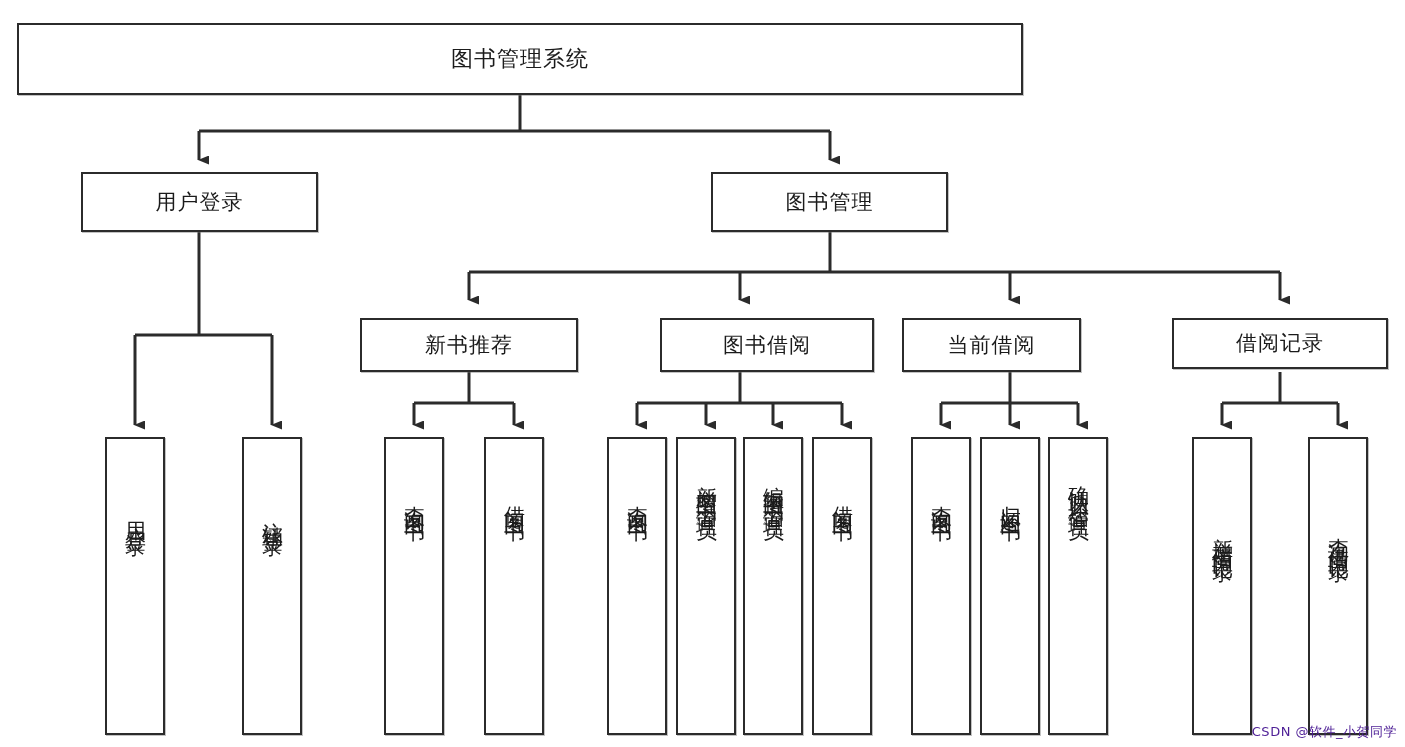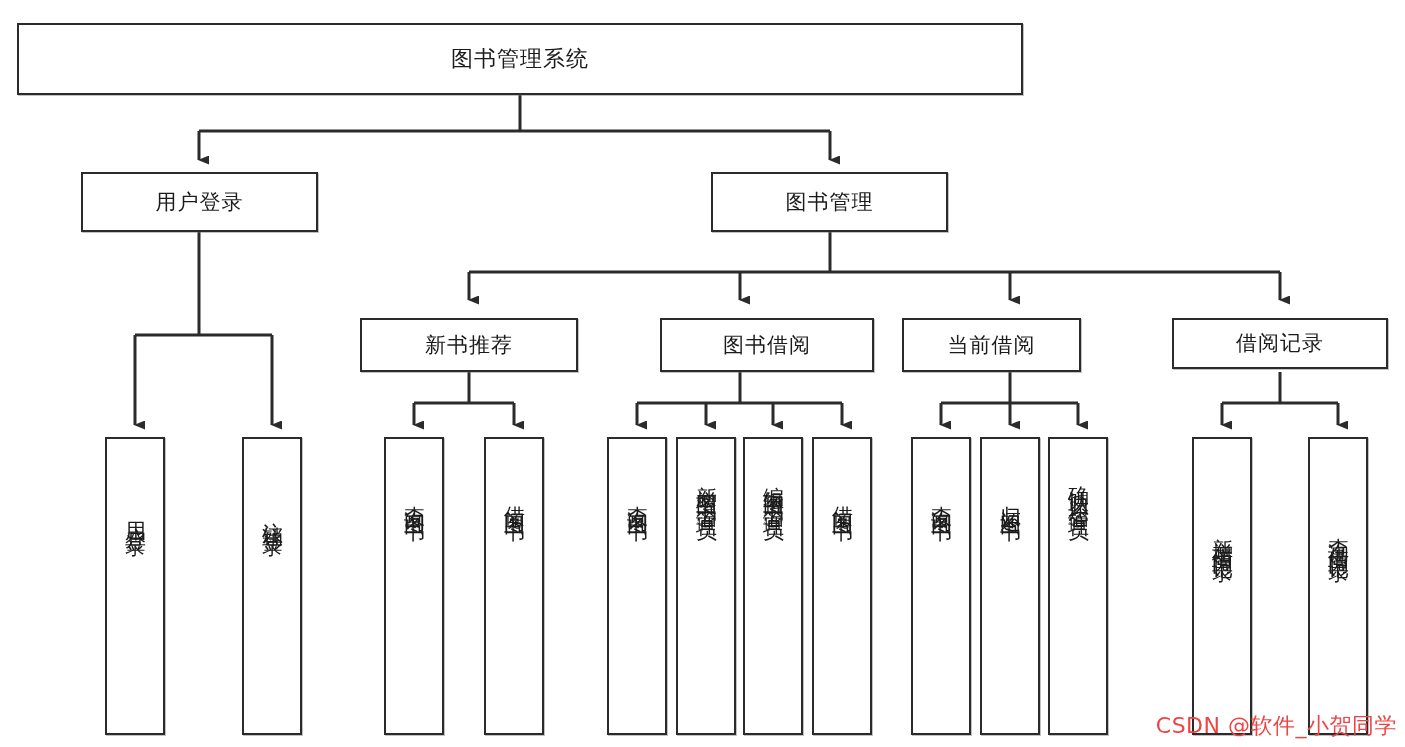--- a/index.html
+++ b/index.html
@@ -75,22 +75,22 @@
   .node.vert.mid3 .node-label {
     padding-top: 76px;
   }
   .node.vert.mid5 .node-label {
     padding-top: 44px;
   }
   #watermark {
     position: absolute;
     right: 8px;
     bottom: 6px;
-    font-size: 22px;
-    color: #ef4444;
+    font-size: 13px;
+    color: #4c1d95;
     letter-spacing: 0.5px;
     user-select: none;
     white-space: nowrap;
   }
 </style>
 </head>
 <body>
 
 <div id="diagram-root">
 

